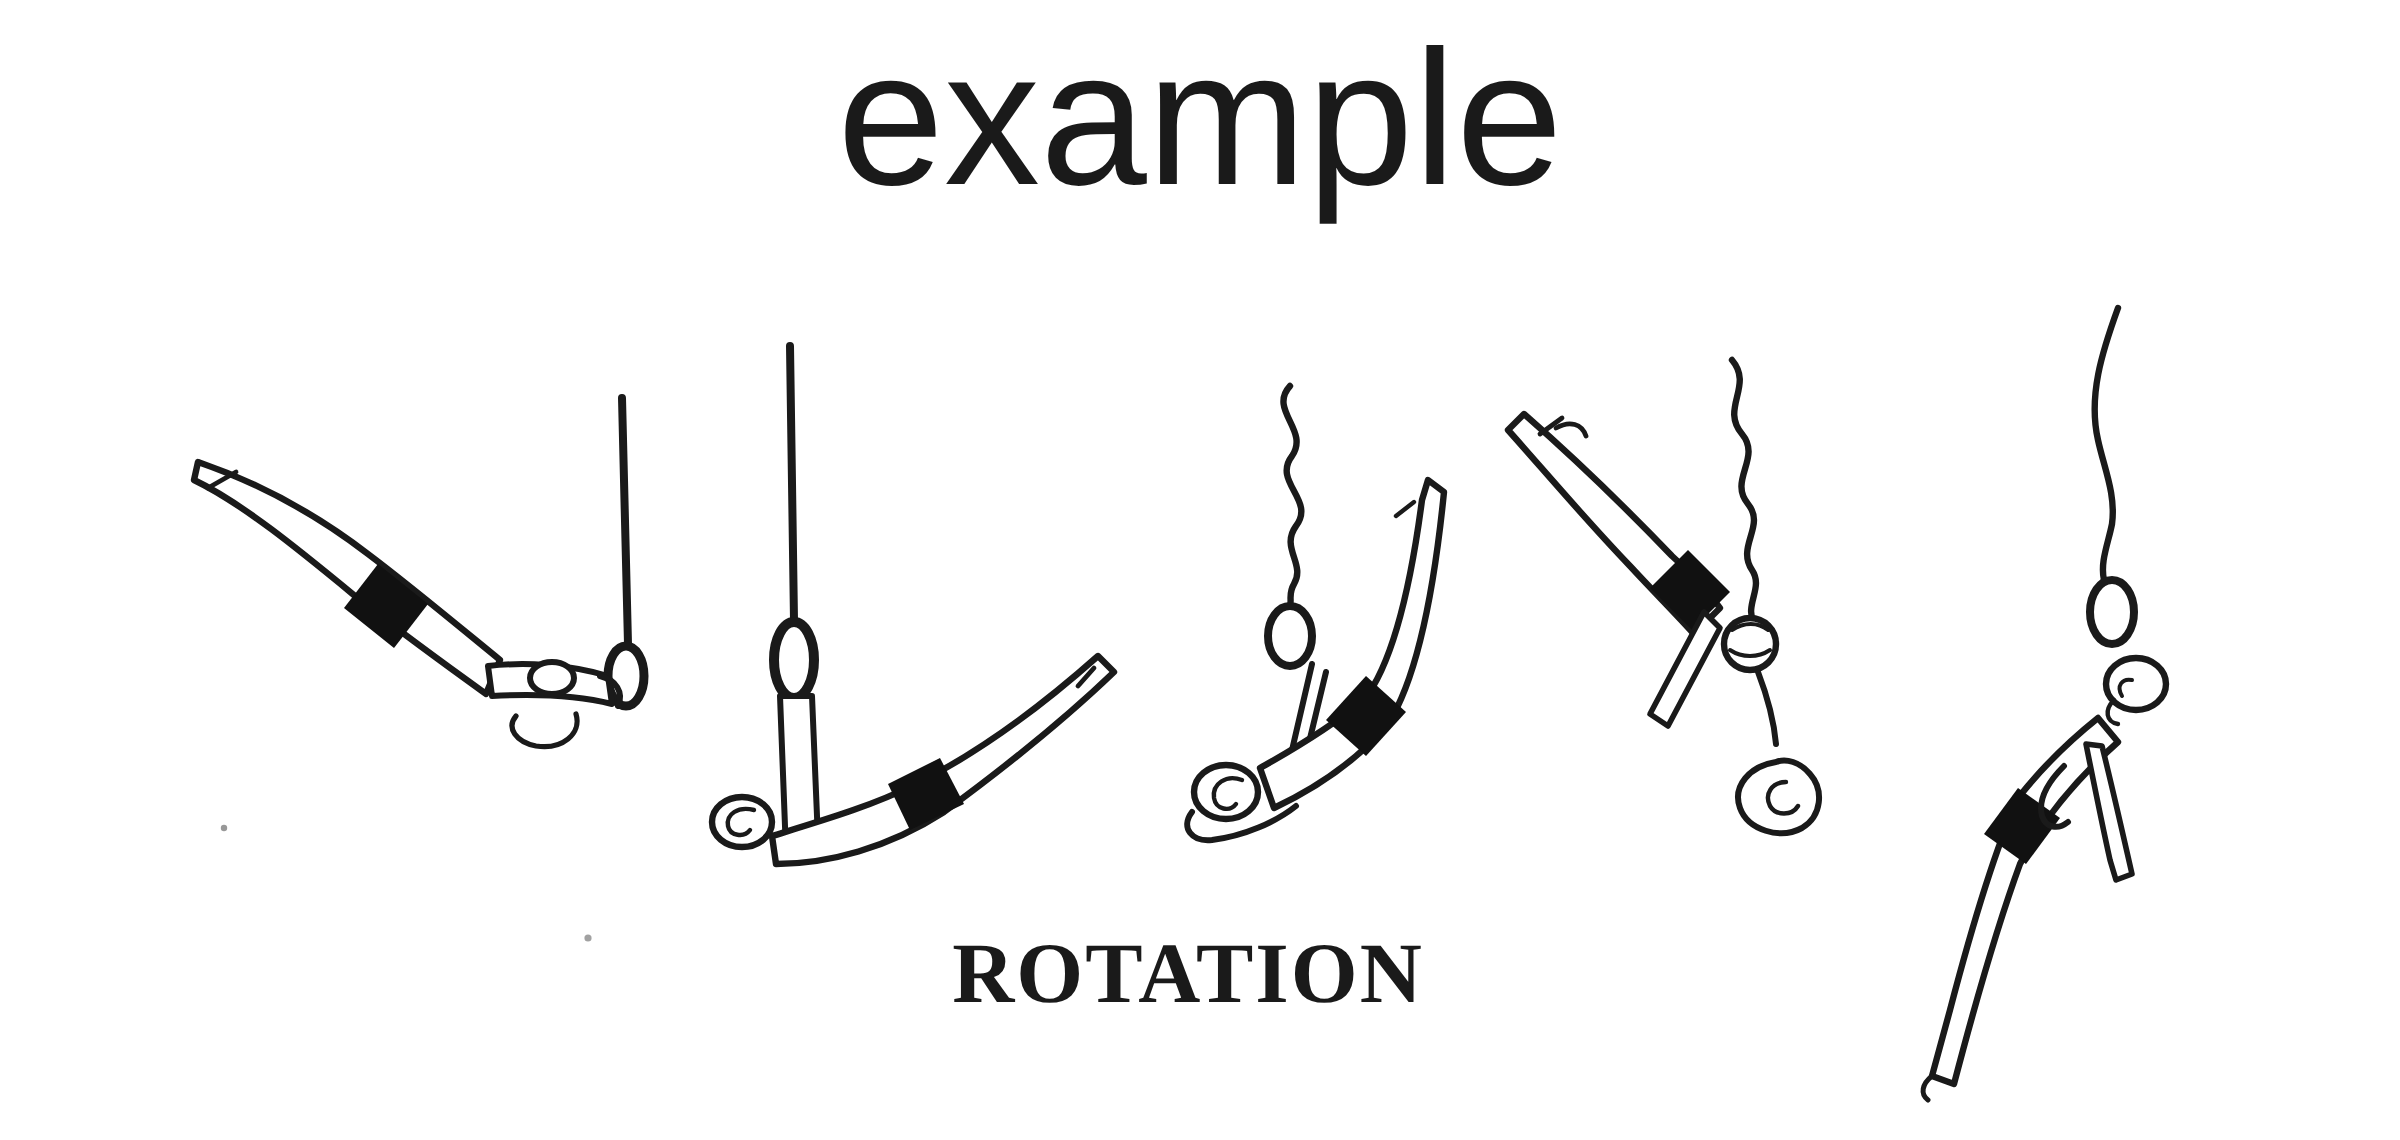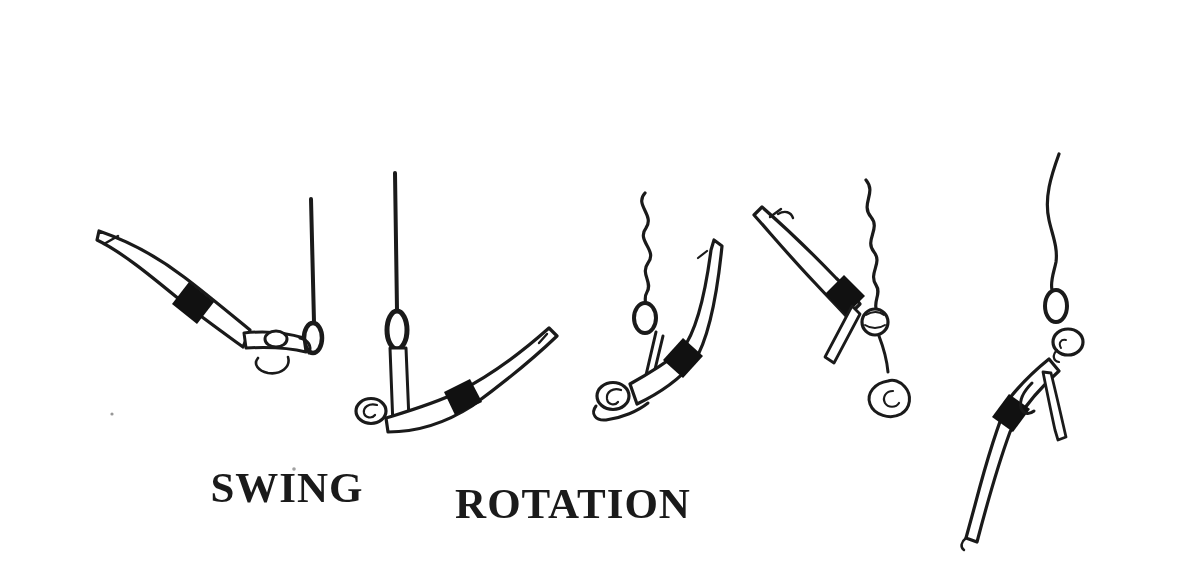--- a/index.html
+++ b/index.html
@@ -22,29 +22,30 @@
   .phase-label{
     position:absolute;top:466px;
     transform:translateX(-50%);
     font-family:"Liberation Serif",serif;
     font-weight:700;font-size:43px;line-height:1.0;
     letter-spacing:1px;
     color:var(--ink,#1a1a1a);
     white-space:nowrap;
   }
   .phase-swing{left:287px;}
-  .phase-rotation{left:573px;margin-top:16px;}
+  .phase-rotation{left:594px;}
   .phase-landing{left:837px;}
   svg *{vector-effect:none;}
 </style>
 </head>
 <body style="background: rgb(255, 255, 255);">
 
 <div class="stage">
 
+  <div class="title">example</div>
 
   <svg class="svg-layer" width="1200" height="570" viewBox="0 0 1200 570" fill="none" stroke-linecap="round" stroke-linejoin="round">
 
     <circle cx="112" cy="414" r="1.6" fill="#444" opacity="0.55"></circle>
     <circle cx="294" cy="469" r="1.8" fill="#444" opacity="0.5"></circle>
 
     <g stroke="#1a1a1a">
       <path d="M311,199 L314,322" stroke-width="4"></path>
       <ellipse cx="313" cy="338" rx="9" ry="15" stroke-width="4.5" fill="#fff"></ellipse>
       <path d="M99,231 C128,241 158,257 184,277 C204,292 228,312 250,330 L243,347
@@ -107,16 +108,15 @@
       <path d="M966,538 C961,542 960,547 964,550" stroke-width="2.5"></path>
       <path d="M992,417 L1009,394 L1030,409 L1013,432 Z" fill="#111" stroke="none"></path>
       <path d="M1043,372 C1047,392 1051,412 1055,430 L1058,440 L1066,437 C1061,415 1056,393 1051,373 Z" stroke-width="2.8" fill="#fff"></path>
       <path d="M1032,383 C1024,391 1019,400 1021,408 C1023,414 1029,415 1034,411" stroke-width="3"></path>
       <ellipse cx="1068" cy="342" rx="15" ry="13" stroke-width="3.2" fill="#fff"></ellipse>
       <path d="M1057,350 C1052,355 1053,361 1059,362" stroke-width="2.2"></path>
       <path d="M1066,340 C1061,339 1058,343 1061,348" stroke-width="2"></path>
     </g>
   </svg>
 
-  <div class="phase-label phase-swing">SWING</div>
   <div class="phase-label phase-rotation">ROTATION</div>
 
 </div>
 
 </body></html>

